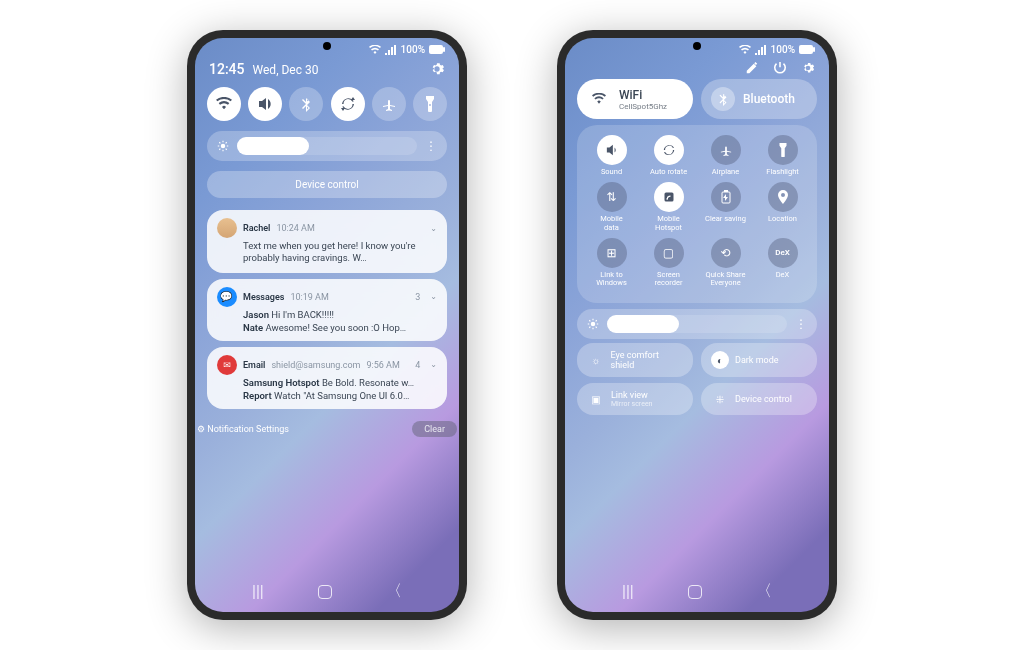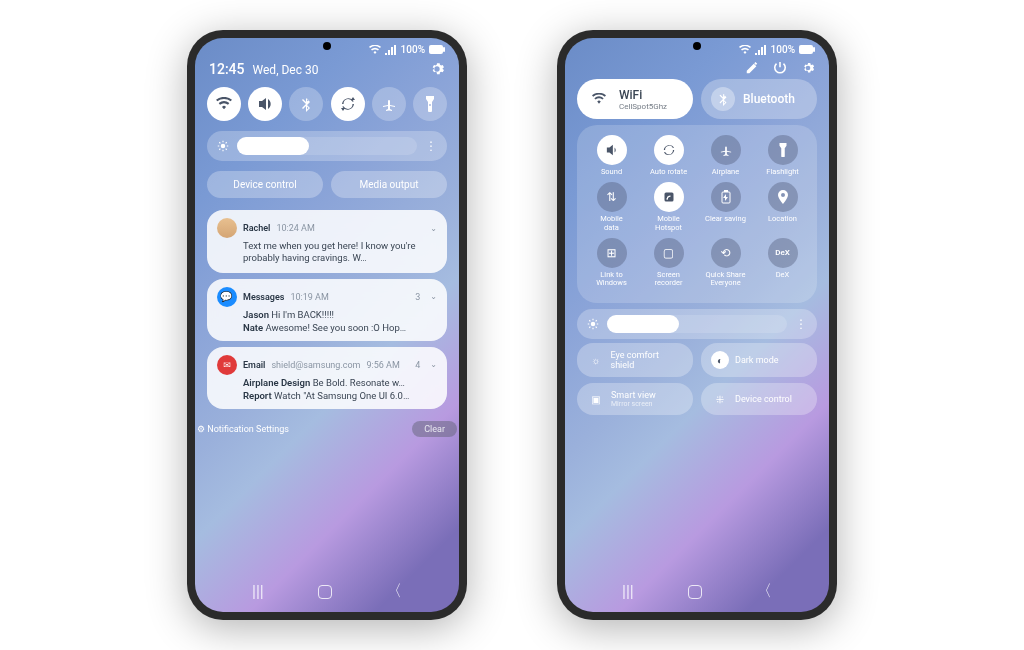--- a/index.html
+++ b/index.html
@@ -130,21 +130,20 @@
           <path stroke="#fff" stroke-width="1.5" d="M8 1v2M8 13v2M1 8h2M13 8h2M3 3l1.5 1.5M11.5 11.5L13 13M3 13l1.5-1.5M11.5 4.5L13 3"></path>
         </svg>
   <div class="bslider">
           <div class="bfill"></div>
         </div>
   <span style="color:#fff;font-size:12px">⋮</span>
 </div>
 
 <div class="chips">
   <div class="chip">Device control</div>
-  <div class="chip">Media output</div>
 </div>
 
 <div class="notif">
   <div class="ntop">
     <div class="navatar" style="background:linear-gradient(#e8c090,#d4a574)"></div>
     <span class="nname">Rachel</span>
     <span class="ntime">10:24 AM</span>
     <span class="nexpand">⌄</span>
   </div>
   <div class="ntext">Text me when you get here! I know you're probably having cravings. W…</div>
@@ -164,21 +163,21 @@
 
 <div class="notif">
   <div class="ntop">
     <div class="navatar" style="background:#e03a3a;display:flex;align-items:center;justify-content:center;color:#fff;font-size:9px">✉</div>
     <span class="nname">Email</span>
     <span class="ntime">shield@samsung.com</span>
     <span class="ntime">9:56 AM</span>
     <span class="ncount">4</span>
     <span class="nexpand" style="margin-left:4px">⌄</span>
   </div>
-  <div class="nrow"><b>Airplane Design</b>&nbsp;<span>Be Bold. Resonate w…</span></div>
+  <div class="nrow"><b>Samsung Hotspot</b>&nbsp;<span>Be Bold. Resonate w…</span></div>
   <div class="nrow"><b>Report</b>&nbsp;<span>Watch "At Samsung One UI 6.0…</span></div>
 </div>
 
 <div class="nset">
   <span>⚙ <span>Notification Settings</span></span>
   <span class="clear">Clear</span>
 </div>
 
 <div class="navbar">
   <span>|||</span>
@@ -358,21 +357,21 @@
   <div class="ecchip">
           <span class="ecicon" style="background:#fff;color:#4a5568">◐</span>
           <span>Dark mode</span>
         </div>
 </div>
 
 <div class="ecrow">
   <div class="ecchip">
           <span class="ecicon">▣</span>
           <span style="display:flex;flex-direction:column">
-            <span>Smart view</span>
+            <span>Link view</span>
             <span style="font-size:7px;opacity:.7">Mirror screen</span>
           </span>
         </div>
   <div class="ecchip">
           <span class="ecicon">⁜</span>
           <span>Device control</span>
         </div>
 </div>
 
 <div class="navbar">

